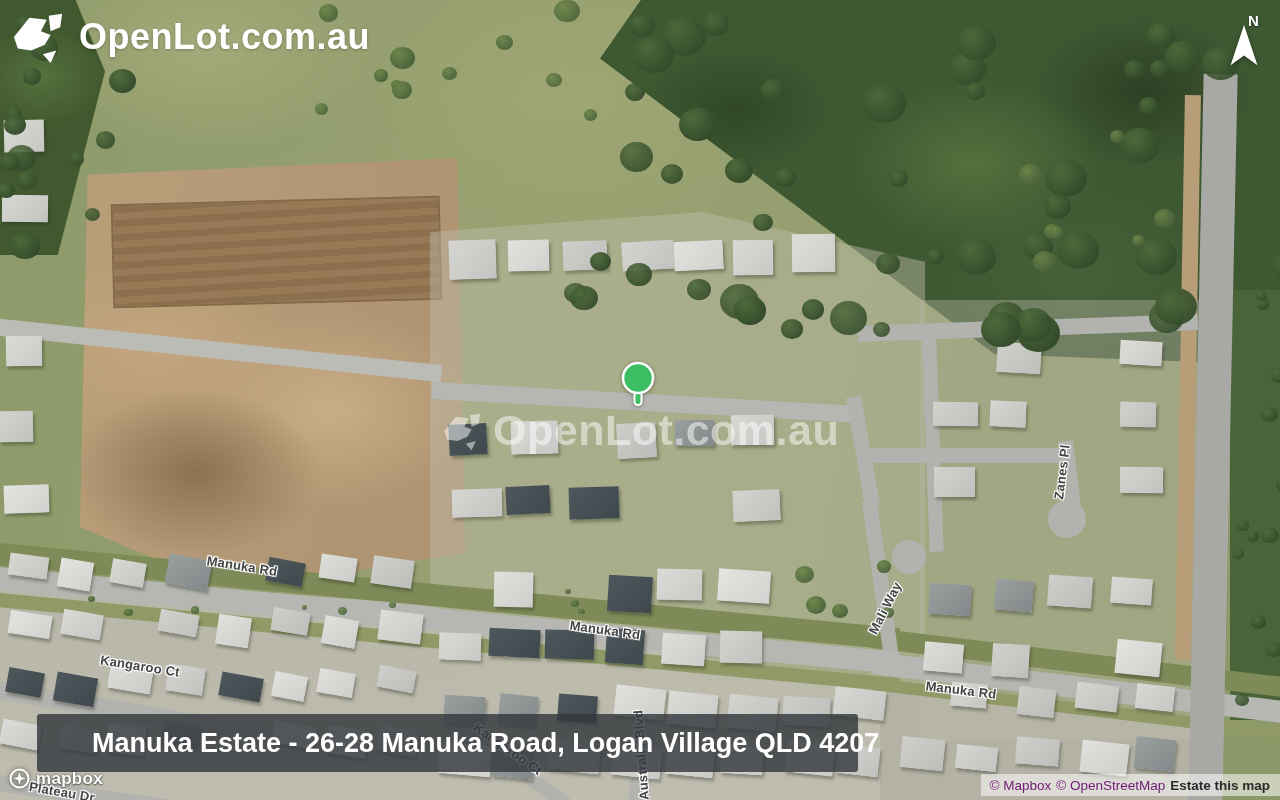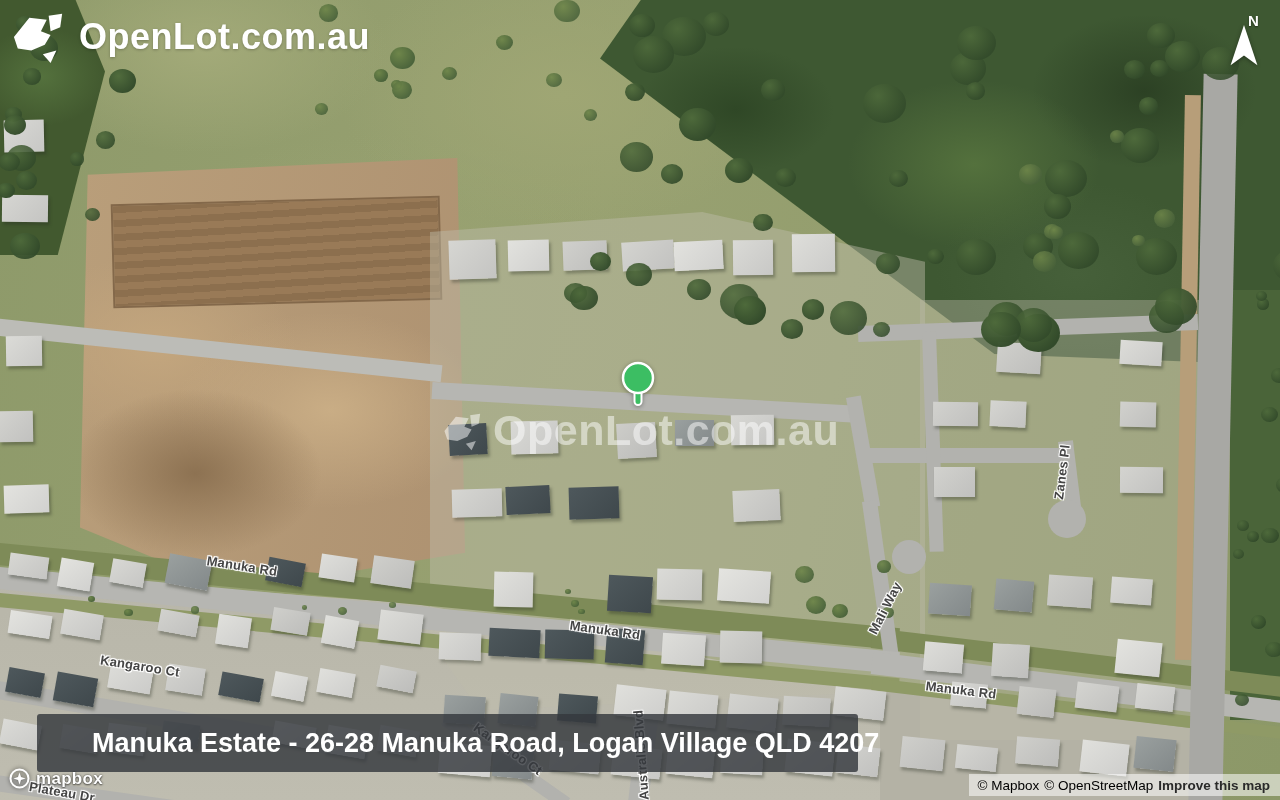--- a/index.html
+++ b/index.html
@@ -94,21 +94,21 @@
   #marker{left:618px;top:360px;z-index:4;filter:drop-shadow(0 1px 2px rgba(0,0,0,.35));}
   #caption-bar{left:37px;top:714px;width:766px;height:58px;z-index:5;
      background:rgba(52,56,61,.82);border-radius:3px;color:#fff;
      font-size:27px;font-weight:600;line-height:58px;padding-left:55px;white-space:nowrap;}
   #mapbox-logo{left:8px;top:767px;z-index:6;display:flex;align-items:center;gap:5px;cursor:pointer;}
   #mapbox-logo .mb-text{color:#fff;font-size:17px;font-weight:700;letter-spacing:.3px;
      text-shadow:0 0 2px rgba(0,0,0,.65),0 1px 2px rgba(0,0,0,.5);}
   #mapbox-logo svg{filter:drop-shadow(0 0 2px rgba(0,0,0,.6));}
   #attribution{right:0;top:774px;height:22px;z-index:6;display:flex;align-items:center;gap:5px;
      padding:0 10px 0 8px;background:rgba(255,255,255,.55);font-size:13.5px;color:#3e3e3e;}
-  #attribution a{color:#000000;text-decoration:none;cursor:pointer;}
+  #attribution a{color:#701a75;text-decoration:none;cursor:pointer;}
   #attribution .improve{font-weight:700;color:#2a2a2a;}
 
   .house{position:absolute;box-shadow:2px 3px 3px rgba(40,45,35,.35);}
   .tree{position:absolute;border-radius:50%;}
 </style>
 </head>
 <body>
 
 <div id="stage">
 
@@ -408,16 +408,16 @@
     <svg width="23" height="23" viewBox="0 0 23 23">
       <circle cx="11.5" cy="11.5" r="9" fill="none" stroke="#ffffff" stroke-width="2"></circle>
       <path fill="#ffffff" d="M11.5 5.5 L13 10 L17.5 11.5 L13 13 L11.5 17.5 L10 13 L5.5 11.5 L10 10 Z"></path>
     </svg>
     <span class="mb-text">mapbox</span>
   </div>
 
   <div class="abs" id="attribution">
     <a>© Mapbox</a>
     <a>© OpenStreetMap</a>
-    <a class="improve">Improve this map</a>
+    <a class="improve">Estate this map</a>
   </div>
 
 </div>
 
 </body></html>

